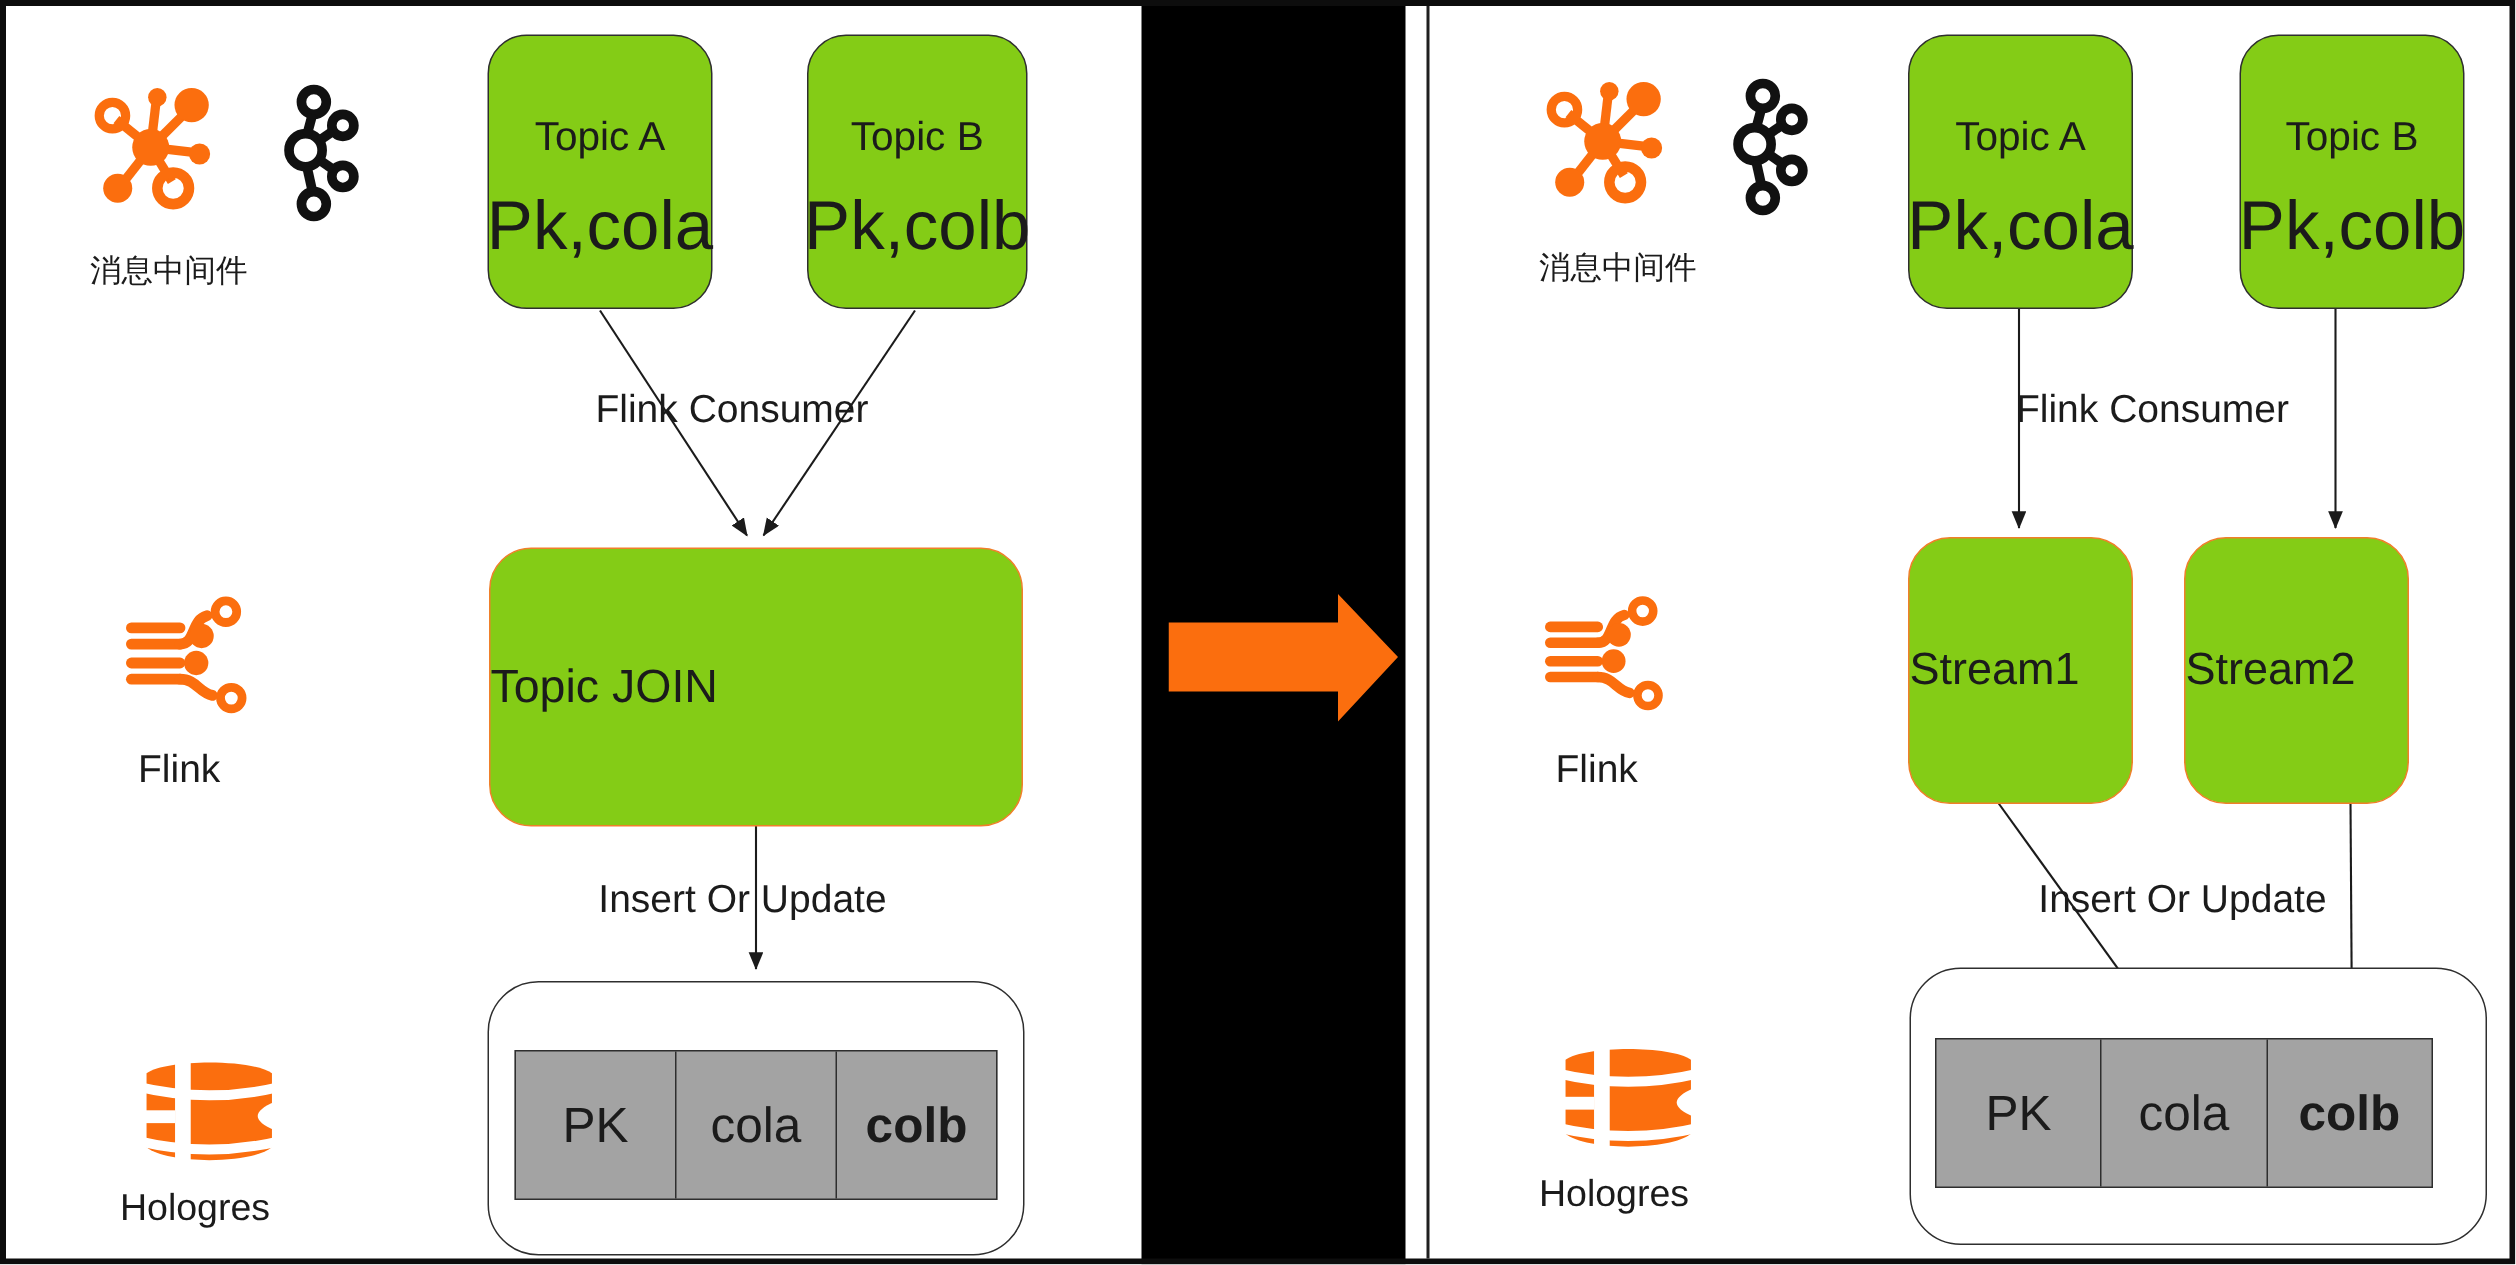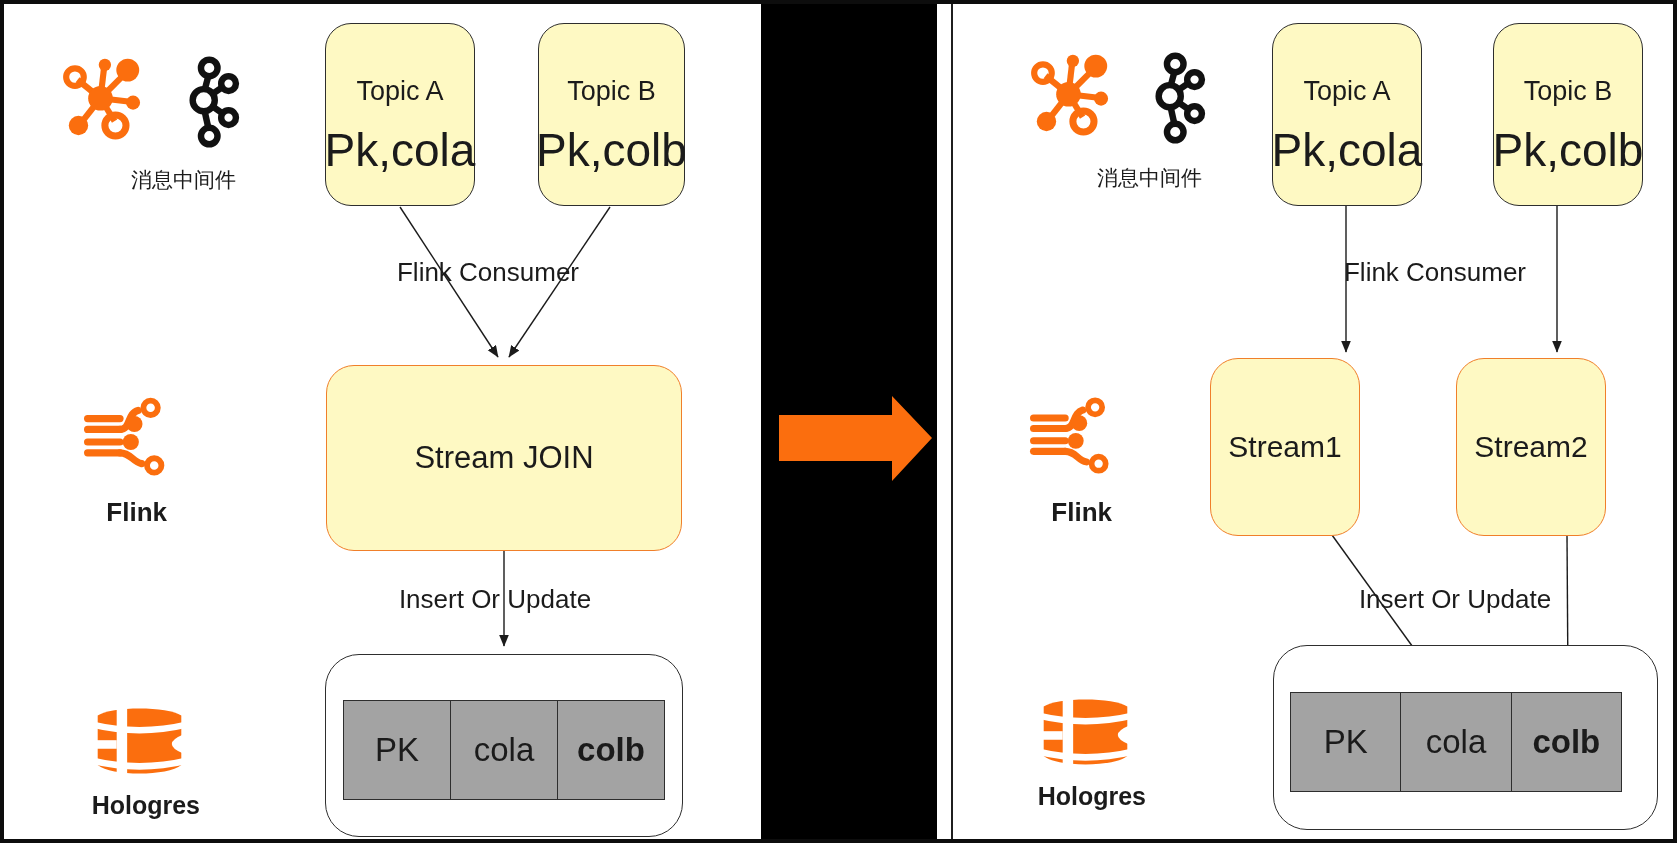--- a/index.html
+++ b/index.html
@@ -5,32 +5,32 @@
   html,body{margin:0;padding:0;background:#ffffff;}
   .canvas{
     position:relative;width:1677px;height:843px;background:#ffffff;overflow:hidden;
     font-family:"Liberation Sans", sans-serif;color:#1b1b1b;
   }
   .frame{position:absolute;inset:0;border:4px solid #0d0d0d;pointer-events:none;z-index:30;}
   .divider{position:absolute;left:761px;top:0;width:176px;height:843px;background:#000;z-index:5;}
   .edge-line{position:absolute;left:951px;top:4px;width:2px;height:835px;background:#1f1f1f;z-index:4;}
   .connectors{position:absolute;left:0;top:0;width:1677px;height:843px;z-index:2;}
   .box{
-    position:absolute;border:1.6px solid #2e2e2e;border-radius:26px;background:#fef9c3;
-    display:flex;flex-direction:column;align-items:center;justify-content:center;z-index:3;
+    position:absolute;border:1.6px solid #2e2e2e;border-radius:26px;background:#84cc16;
+    display:flex;flex-direction:column;justify-content:center;z-index:3;
   }
   .topic-box .t{font-size:27px;}
   .topic-box .k{font-size:46px;margin-top:16px;}
   .topic-box > .inner{display:flex;flex-direction:column;align-items:center;transform:translateY(12px);}
   .orange-box{border:1.7px solid #F07F2A;border-radius:28px;}
   .big-lbl{font-size:31px;}
   .mid-lbl{font-size:30px;}
   .flow-lbl{position:absolute;font-size:26px;text-align:center;z-index:3;}
-  .cn-lbl{position:absolute;font-size:21px;text-align:right;z-index:3;}
-  .brand-lbl{position:absolute;font-weight:bold;text-align:right;z-index:3;}
+  .cn-lbl{position:absolute;font-size:21px;text-align:left;z-index:3;}
+  .brand-lbl{position:absolute;font-weight:normal;text-align:left;z-index:3;}
   .container-box{position:absolute;border:1.6px solid #2e2e2e;border-radius:34px;background:#fff;z-index:3;}
   .pk-table{position:absolute;display:flex;border:1.8px solid #2e2e2e;background:#a3a3a3;z-index:4;}
   .pk-table .cell{
     flex:1;display:flex;align-items:center;justify-content:center;
     font-size:33px;border-right:1.8px solid #2e2e2e;
   }
   .pk-table .cell:last-child{border-right:none;font-weight:bold;}
   .icon{position:absolute;z-index:3;}
 </style>
 </head>
@@ -105,21 +105,21 @@
     <div class="box topic-box" style="left:538px;top:23px;width:145px;height:181px;">
       <div class="inner">
         <span class="t">Topic B</span>
         <span class="k">Pk,colb</span>
       </div>
     </div>
 
     <div class="flow-lbl" style="left:378px;top:257px;width:220px;">Flink Consumer</div>
 
     <div class="box orange-box" style="left:326px;top:365px;width:354px;height:184px;">
-      <span class="big-lbl">Stream JOIN</span>
+      <span class="big-lbl">Topic JOIN</span>
     </div>
 
     <span class="icon" style="left:83px;top:388px;width:92px;height:90px;">
       <svg width="92" height="90" viewBox="0 0 100 100">
         <g stroke="#FB6E0E" stroke-width="8" fill="none" stroke-linecap="round">
           <path d="M4,34 H40"></path>
           <path d="M4,46 H40"></path>
           <path d="M4,60 H40"></path>
           <path d="M4,72 H40"></path>
           <path d="M40,46 C52,46 48,28 60,25"></path>
@@ -215,21 +215,21 @@
 
     <div class="box topic-box" style="left:1493px;top:23px;width:148px;height:181px;">
       <div class="inner">
         <span class="t">Topic B</span>
         <span class="k">Pk,colb</span>
       </div>
     </div>
 
     <div class="flow-lbl" style="left:1325px;top:257px;width:220px;">Flink Consumer</div>
 
-    <div class="box orange-box" style="left:1210px;top:358px;width:148px;height:176px;">
+    <div class="box orange-box" style="left:1272px;top:358px;width:148px;height:176px;">
       <span class="mid-lbl">Stream1</span>
     </div>
     <div class="box orange-box" style="left:1456px;top:358px;width:148px;height:176px;">
       <span class="mid-lbl">Stream2</span>
     </div>
 
     <span class="icon" style="left:1029px;top:388px;width:90px;height:88px;">
       <svg width="90" height="88" viewBox="0 0 100 100">
         <g stroke="#FB6E0E" stroke-width="8" fill="none" stroke-linecap="round">
           <path d="M4,34 H40"></path>

